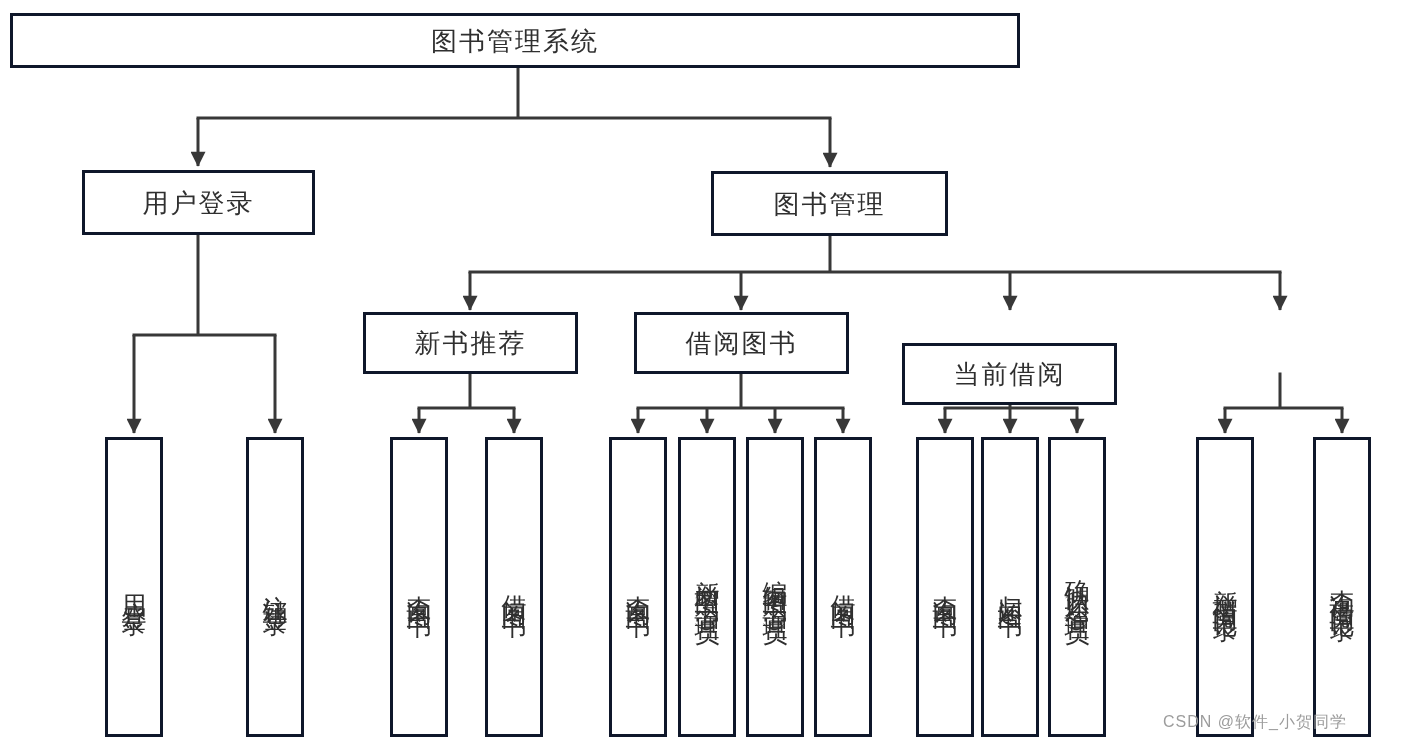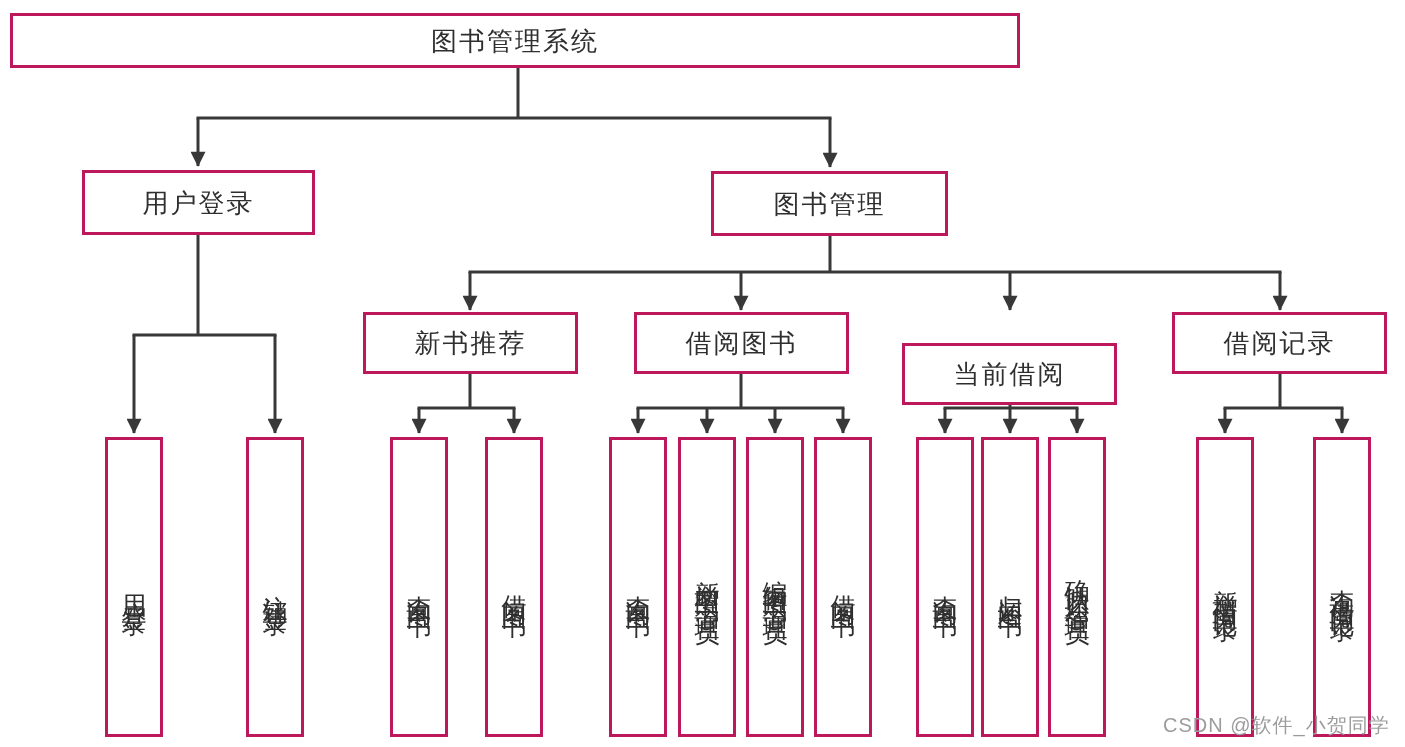--- a/index.html
+++ b/index.html
@@ -19,21 +19,21 @@
     position: absolute;
     left: 0;
     top: 0;
     width: 1405px;
     height: 747px;
     pointer-events: none;
   }
   .node {
     position: absolute;
     box-sizing: border-box;
-    border: 3px solid #be185d;
+    border: 3px solid #0f172a;
     background: #ffffff;
     color: #2f2f2f;
     display: flex;
     align-items: center;
     justify-content: center;
     text-align: center;
   }
   .hnode {
     font-size: 26px;
     letter-spacing: 2px;
@@ -46,21 +46,21 @@
     letter-spacing: 6px;
     line-height: 1;
     top: 437px;
     height: 300px;
     width: 58px;
   }
   .watermark {
     position: absolute;
     left: 1163px;
     top: 712px;
-    font-size: 20px;
+    font-size: 16px;
     color: #9c9c9c;
     letter-spacing: 1px;
     white-space: nowrap;
     z-index: 5;
   }
 </style>
 </head>
 <body>
 
 <div class="canvas">
@@ -115,21 +115,20 @@
   </svg>
 
   <div class="node hnode" style="left:10px; top:13px; width:1010px; height:55px;">图书管理系统</div>
 
   <div class="node hnode" style="left:82px; top:170px; width:233px; height:65px;">用户登录</div>
   <div class="node hnode" style="left:363px; top:312px; width:215px; height:62px;">新书推荐</div>
 
   <div class="node hnode" style="left:711px; top:171px; width:237px; height:65px;">图书管理</div>
   <div class="node hnode" style="left:634px; top:312px; width:215px; height:62px;">借阅图书</div>
   <div class="node hnode" style="left:902px; top:312px; width:215px; height:62px;margin-top:31px;">当前借阅</div>
-  <div class="node hnode" style="left:1172px; top:312px; width:215px; height:62px;">借阅记录</div>
 
   <div class="node vnode" style="left:105px;">用户登录</div>
   <div class="node vnode" style="left:246px;">注销登录</div>
 
   <div class="node vnode" style="left:390px;">查询图书</div>
   <div class="node vnode" style="left:485px;">借阅图书</div>
 
   <div class="node vnode" style="left:609px;">查询图书</div>
   <div class="node vnode" style="left:678px;">新增图书（管理员）</div>
   <div class="node vnode" style="left:746px;">编辑图书（管理员）</div>

